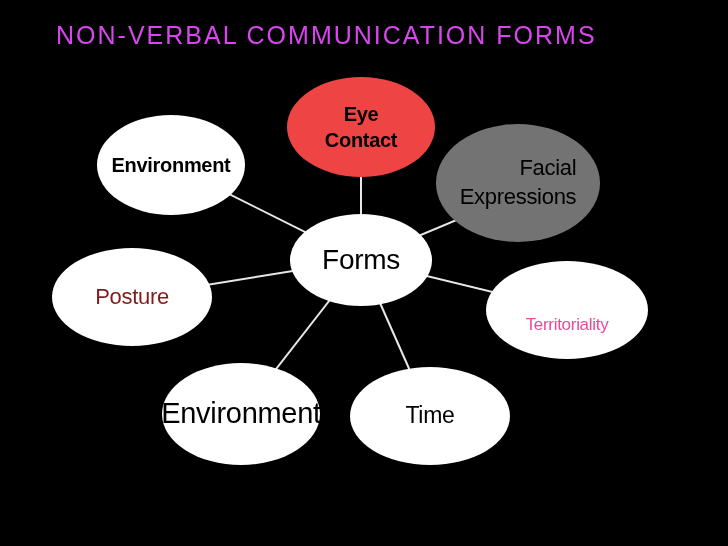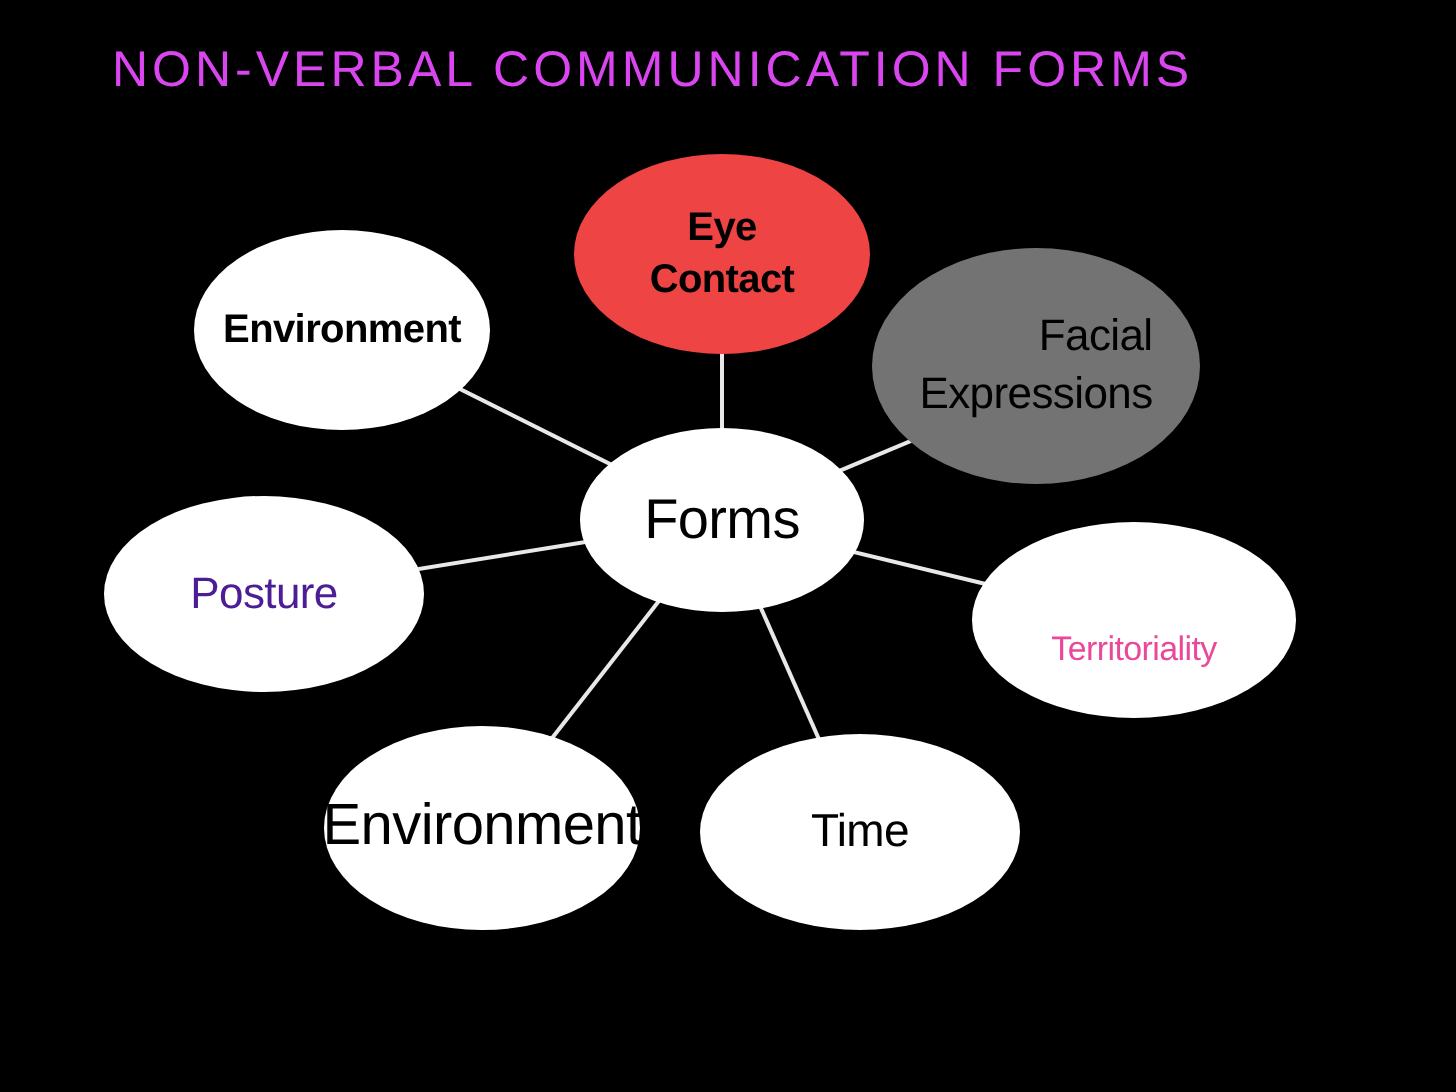--- a/index.html
+++ b/index.html
@@ -77,21 +77,21 @@
 Contact</span>
       </div>
       <div class="node" style="left: 97px; top: 115px; width: 148px; height: 100px; background: rgb(255, 255, 255);">
         <span class="node-label" style="font-size: 20px; font-weight: 700; color: rgb(0, 0, 0);">Environment</span>
       </div>
       <div class="node" style="left: 436px; top: 124px; width: 164px; height: 118px; background: #737373; text-align: right;">
         <span class="node-label" style="font-size: 22px; font-weight: 400; color: rgb(0, 0, 0);">Facial
 Expressions</span>
       </div>
       <div class="node" style="left: 52px; top: 248px; width: 160px; height: 98px; background: rgb(255, 255, 255);">
-        <span class="node-label" style="font-size: 22px; font-weight: 400; color: #4c1d95;">Posture</span>
+        <span class="node-label" style="font-size: 22px; font-weight: 400; color: #7f1d1d;">Posture</span>
       </div>
       <div class="node" style="left: 486px; top: 261px; width: 162px; height: 98px; background: rgb(255, 255, 255);">
         <span class="node-label" style="font-size: 17px; font-weight: 400; color: #ec4899; margin-top: 30px;">Territoriality</span>
       </div>
       <div class="node" style="left: 162px; top: 363px; width: 158px; height: 102px; background: rgb(255, 255, 255);">
         <span class="node-label" style="font-size: 29px; font-weight: 400; color: rgb(0, 0, 0);">Environment</span>
       </div>
       <div class="node" style="left: 350px; top: 367px; width: 160px; height: 98px; background: rgb(255, 255, 255);">
         <span class="node-label" style="font-size: 23px; font-weight: 400; color: rgb(0, 0, 0);">Time</span>
       </div>

